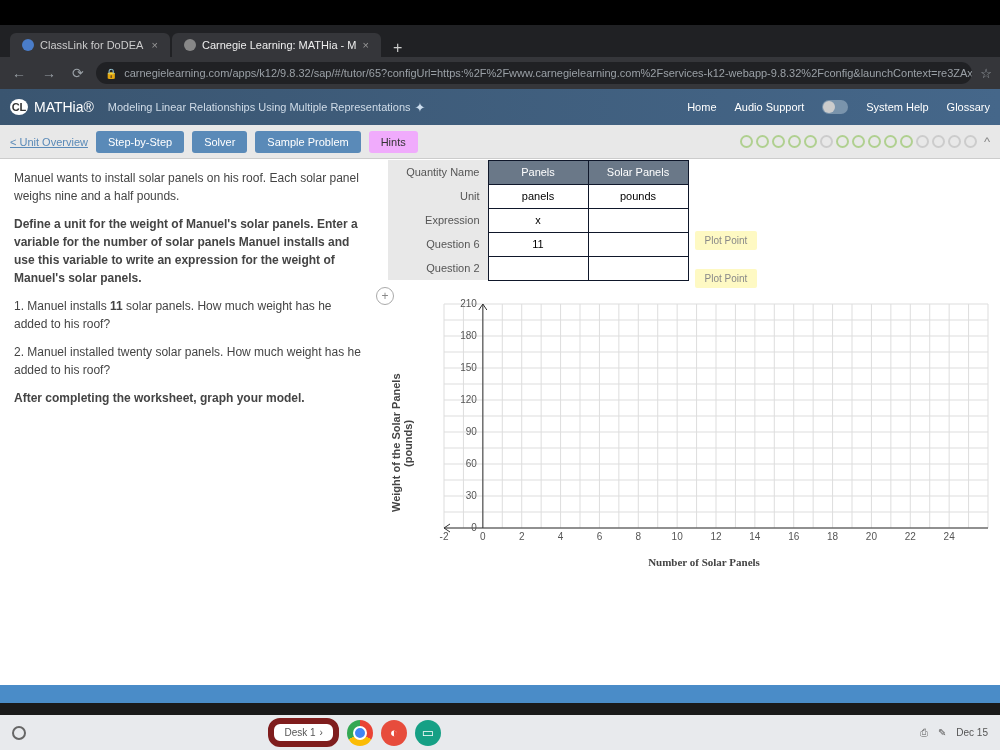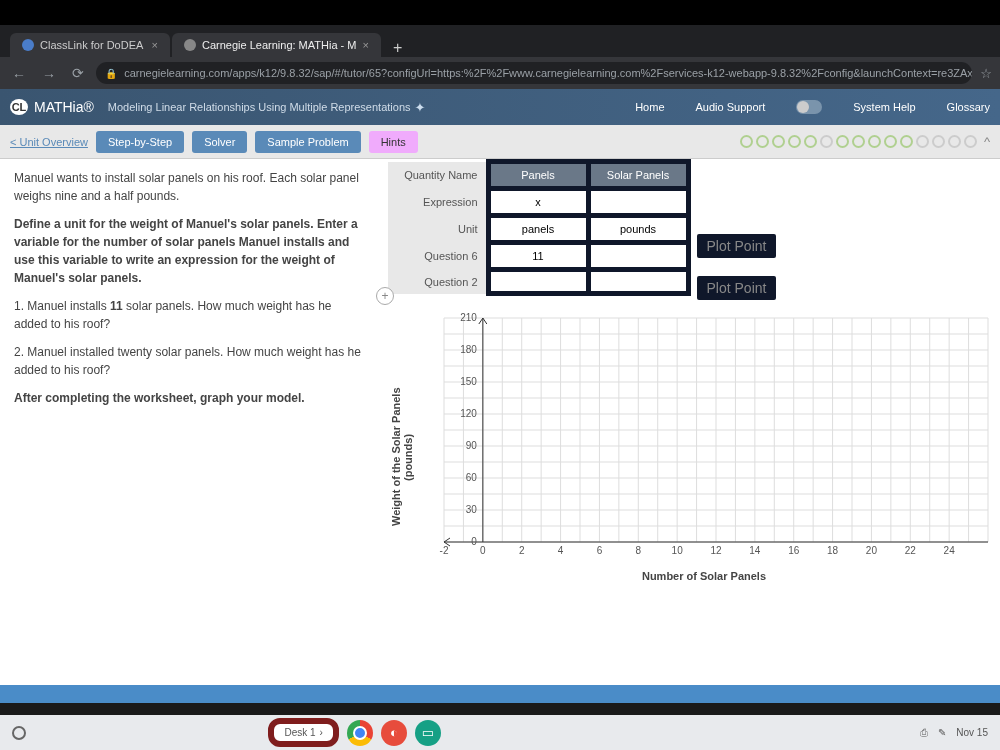--- a/index.html
+++ b/index.html
@@ -19,21 +19,21 @@
 .url { flex: 1; background: #202124; color: #9aa0a6; font-size: 11px; padding: 5px 10px; border-radius: 12px; display: flex; align-items: center; gap: 6px; overflow:hidden; white-space:nowrap;}
 .url .lock { font-size: 10px; }
 .star { color: #9aa0a6; font-size: 13px; }
 
 
 .app-header { background: #3d5a7a; background: linear-gradient(to right,#3a5570,#45678a); height: 36px; display: flex; align-items: center; padding: 0 10px; color: #fff; font-size: 13px; }
 .logo { background: #fff; color: #333; width: 18px; height: 16px; border-radius: 50%; display: flex; align-items: center; justify-content: center; font-size: 11px; font-weight: bold; margin-right: 6px; }
 .brand { font-size: 14px; font-weight: 300; margin-right: 14px; }
 .subtitle { font-size: 11px; color: #d0dce8; }
 .sparkle { color:#cde; margin-left:4px;}
-.header-right { margin-left: auto; display: flex; gap: 31px; align-items: center; font-size: 11px; }
+.header-right { margin-left: auto; display: flex; gap: 18px; align-items: center; font-size: 11px; }
 .toggle { width: 26px; height: 14px; background: #7a94ac; border-radius: 8px; position: relative; }
 .toggle::after { content: ''; position: absolute; width: 12px; height: 12px; background: #ccc; border-radius: 50%; top: 1px; left: 1px; }
 
 
 .toolbar { background: #e8e8e8; height: 34px; display: flex; align-items: center; padding: 0 10px; gap: 8px; border-bottom: 1px solid #ccc; }
 .back-link { color: #5a8ab8; font-size: 11px; text-decoration: underline; }
 .tool-btn { padding: 5px 12px; font-size: 11px; color: #fff; border-radius: 3px; border:none; }
 .tool-btn.blue { background: #5a8ab8; }
 .tool-btn.yellow { background: #f0abfc; color: #333; }
 .progress { margin-left: auto; display: flex; gap: 3px; align-items: center; }
@@ -43,34 +43,34 @@
 
 
 .main { display: flex; background: #fff; height: calc(100% - 134px - 30px); }
 .left-panel { width: 380px; padding: 10px 14px; font-size: 12px; color: #444; line-height: 1.5; }
 .left-panel p { margin-bottom: 10px; }
 .bold { font-weight: bold; }
 .right-panel { flex: 1; padding: 0 8px; position:relative; }
 
 
 .data-table { border-collapse: collapse; font-size: 11px; margin-bottom:6px;}
-.data-table th, .data-table td { border: 5px solid #0f172a; padding: 5px 8px; text-align: center; min-width: 100px; height:24px;}
+.data-table th, .data-table td { border: 1px solid #0f172a; padding: 5px 8px; text-align: center; min-width: 100px; height:24px;}
 .data-table th { background: #6a7888; color: #fff; font-weight:normal;}
 .data-table .rowhdr { background: #e8e8e8; color:#555; text-align:right; font-weight:normal; border:none; padding-right:8px;}
-.plot-btn { display:inline-block; background:#0f172a; color:#888; font-size:14px; padding:4px 10px; border-radius:2px; margin-left:6px; vertical-align:middle;}
+.plot-btn { display:inline-block; background:#fef9c3; color:#888; font-size:10px; padding:4px 10px; border-radius:2px; margin-left:6px; vertical-align:middle;}
 .table-row-wrap { display:flex; align-items:center;}
 
 .plus-circle { position:absolute; left:-4px; top:128px; width:18px; height:18px; border:1px solid #aaa; border-radius:50%; background:#fff; display:flex;align-items:center;justify-content:center;font-size:12px;color:#888;}
 
 
 .graph-area { margin-top: 10px; position: relative; height: 290px; display:flex;}
 .y-label { writing-mode: vertical-rl; transform: rotate(180deg); font-size: 11px; font-weight:bold; color:#444; text-align:center; padding:0 2px;}
 .graph-inner { flex:1; position:relative;}
 .grid-svg { width:100%; height:250px;}
-.x-label { text-align:center; font-size:11px; font-weight:bold; color:#444; margin-top:4px;}
+.x-label { text-align:center; font-size:11px; font-weight:bold; color:#444; margin-top:4px;font-family:Liberation Serif, serif;}
 
 
 .footer-bar { height:18px; background:#4a8cc8; color:#cde3f5; font-size:9px; padding:2px 10px; display:flex; align-items:center;}
 
 
 .taskbar { position: absolute; bottom: 0; left: 0; right: 0; height: 35px; background: #e8eaed; display: flex; align-items: center; padding: 0 12px; gap: 6px; }
 .tb-circle { width: 14px; height: 14px; border: 2px solid #666; border-radius: 50%; }
 .tb-center { margin: 0 auto; display: flex; gap: 8px; align-items: center; }
 .desk-pill { background: #fff; border: 6px solid #7f1d1d; border-radius: 12px; padding: 3px 10px; font-size: 10px; color: #555; display:flex;align-items:center;gap:4px;}
 .tb-icon { width: 26px; height: 26px; border-radius: 50%; display: flex; align-items: center; justify-content: center; font-size: 13px; }
@@ -162,28 +162,28 @@
       <span class="plus-circle">+</span>
       <div class="table-row-wrap">
       <table class="data-table">
         <tbody>
               <tr>
                 <th class="rowhdr">Quantity Name</th>
             <th>Panels</th>
             <th>Solar Panels</th>
               </tr>
         <tr>
+                <th class="rowhdr">Unit</th>
+            <td>panels</td>
+            <td>pounds</td>
+              </tr>
+        <tr>
                 <th class="rowhdr">Expression</th>
             <td>x</td>
             <td></td>
-              </tr>
-        <tr>
-                <th class="rowhdr">Unit</th>
-            <td>panels</td>
-            <td>pounds</td>
               </tr>
         <tr>
                 <th class="rowhdr">Question 6</th>
             <td>11</td>
             <td></td>
               </tr>
         <tr>
                 <th class="rowhdr">Question 2</th>
             <td></td>
             <td></td>
@@ -289,15 +289,15 @@
         <span>Desk 1</span>
         <span>›</span>
       </span>
     <span class="tb-icon chrome"></span>
     <span class="tb-icon red-ic">◐</span>
     <span class="tb-icon teal-ic">▭</span>
   </div>
   <div class="tb-right">
     <span>⎙</span>
     <span>✎</span>
-    <span>Nov 15</span>
+    <span>Dec 15</span>
   </div>
 </div>
 
 </body></html>

